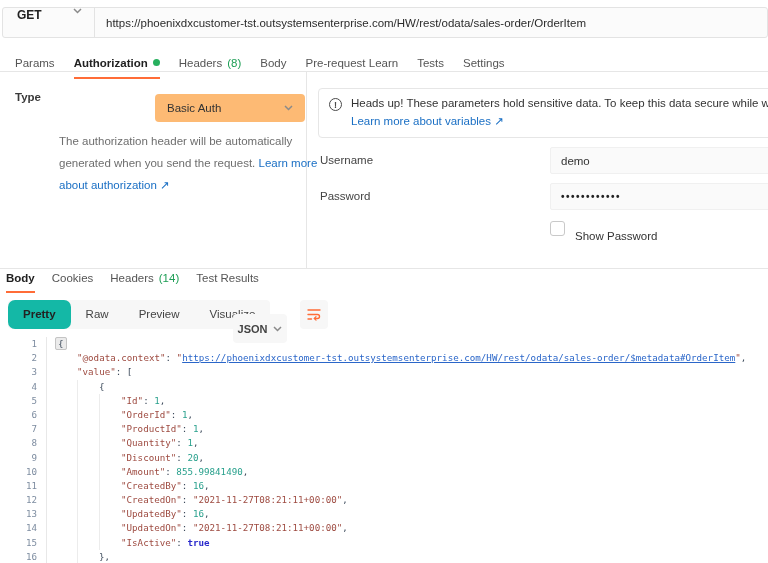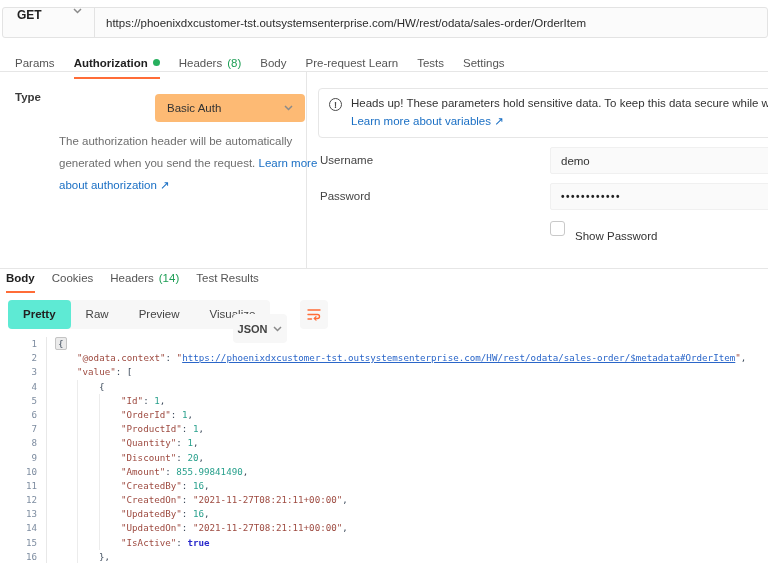--- a/index.html
+++ b/index.html
@@ -63,21 +63,21 @@
 
   
   .resp-tabs { position:absolute; left:6px; top:270px; display:flex; gap:17px;
     font-size:11.5px; color:#555; }
   .resp-tabs .tab { padding-bottom:6px; height:23px; }
 
   .segmented { position:absolute; left:8px; top:300px; height:29px;
     background:#f7f7f7; border-radius:4px; display:flex; align-items:center;
     font-size:11.5px; color:#444; }
   .seg-item { padding:0 15px; height:29px; line-height:29px; border-radius:4px; cursor:pointer; }
-  .seg-item.active { background:#5eead4; color:#222; font-weight:600; }
+  .seg-item.active { background:#14b8a6; color:#222; font-weight:600;border-radius:7px; }
   .json-btn { position:absolute; left:233px; top:314px; width:54px; height:29px;
     background:#f7f7f7; border-radius:4px; display:flex; align-items:center;
     justify-content:center; gap:6px; font-size:11px; font-weight:600; color:#444;
     cursor:pointer; }
   .wrap-btn { position:absolute; left:300px; top:300px; width:28px; height:29px;
     background:#f7f7f7; border-radius:4px; display:flex; align-items:center;
     justify-content:center; cursor:pointer; }
 
   
   .code-area { position:absolute; left:0; top:337px; right:0;

